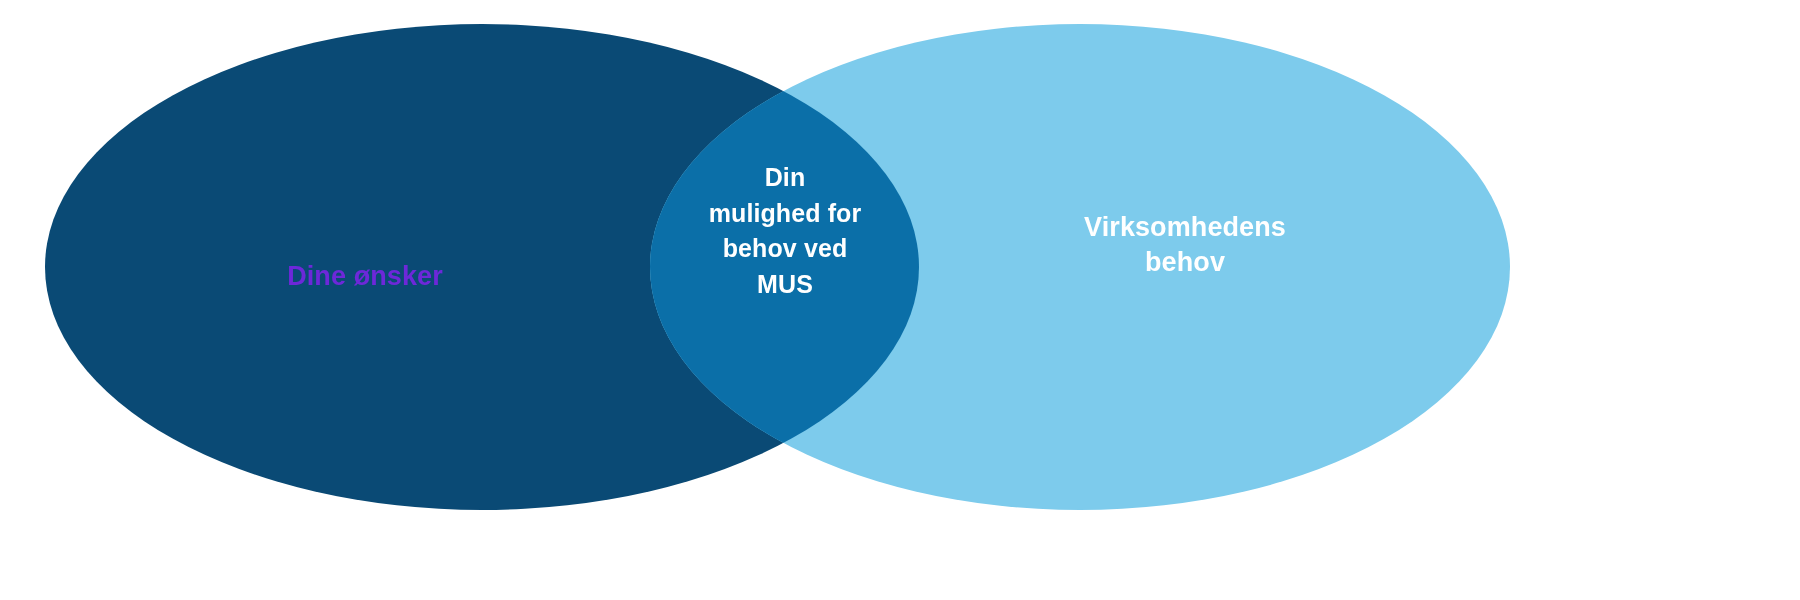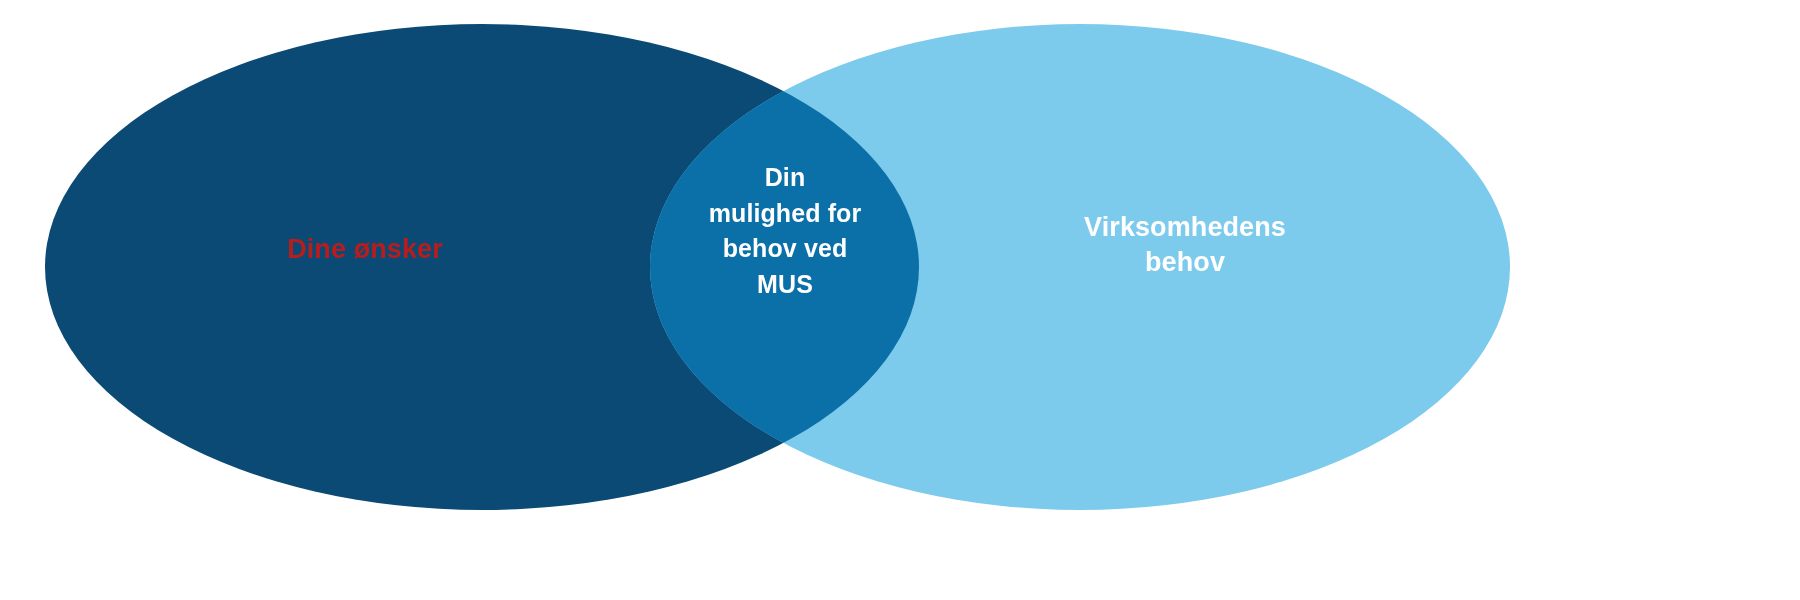--- a/index.html
+++ b/index.html
@@ -72,21 +72,21 @@
 
     <ellipse id="ellipse-left" cx="482" cy="267" rx="437" ry="243" fill="#0A4A75"></ellipse>
 
     <ellipse id="ellipse-right" cx="1080" cy="267" rx="430" ry="243" fill="#7DCBEC"></ellipse>
 
     <g clip-path="url(#clip-left-ellipse)">
       <ellipse id="ellipse-overlap" cx="1080" cy="267" rx="430" ry="243" fill="#0B6FA8"></ellipse>
     </g>
   </svg>
 
-  <div class="venn-label" id="label-left" style="color: #b91c1c;">Dine ønsker</div>
+  <div class="venn-label" id="label-left" style="color: #6d28d9; margin-top: 27px;">Dine ønsker</div>
 
   <div class="venn-label" id="label-overlap" style="color: rgb(255, 255, 255);">Din
 mulighed for
 behov ved
 MUS</div>
 
   <div class="venn-label" id="label-right" style="color: rgb(255, 255, 255);">Virksomhedens
 behov</div>
 
 </div>

